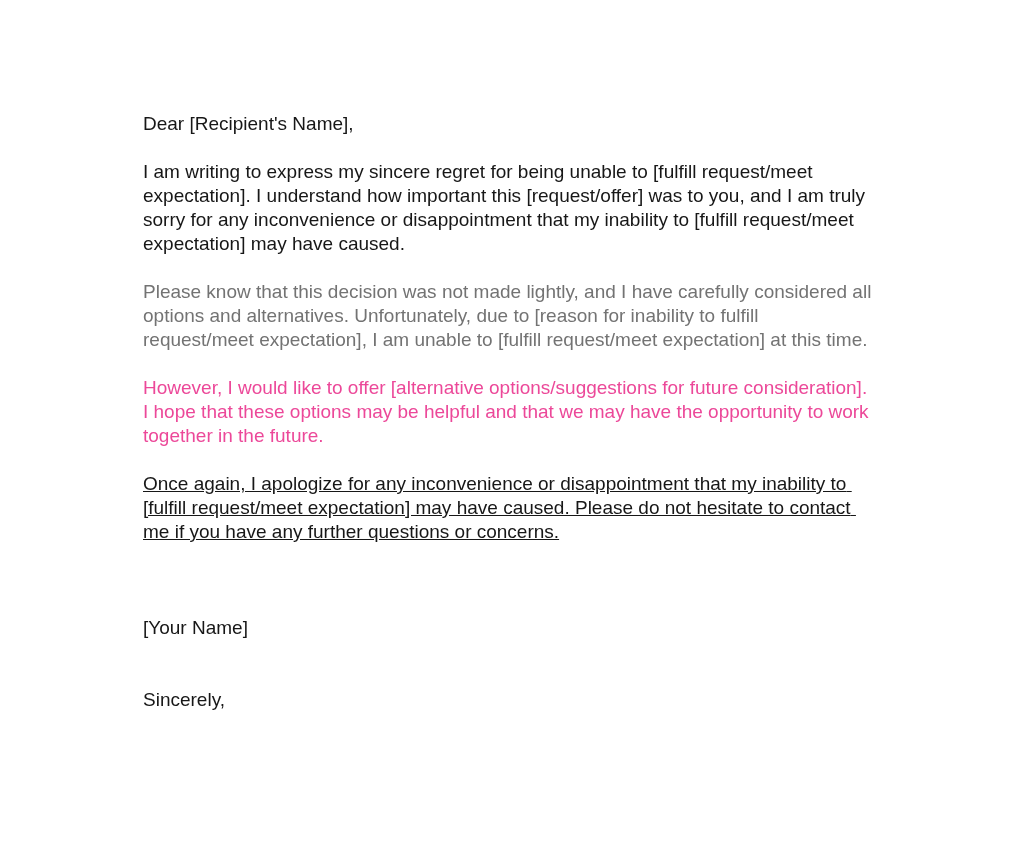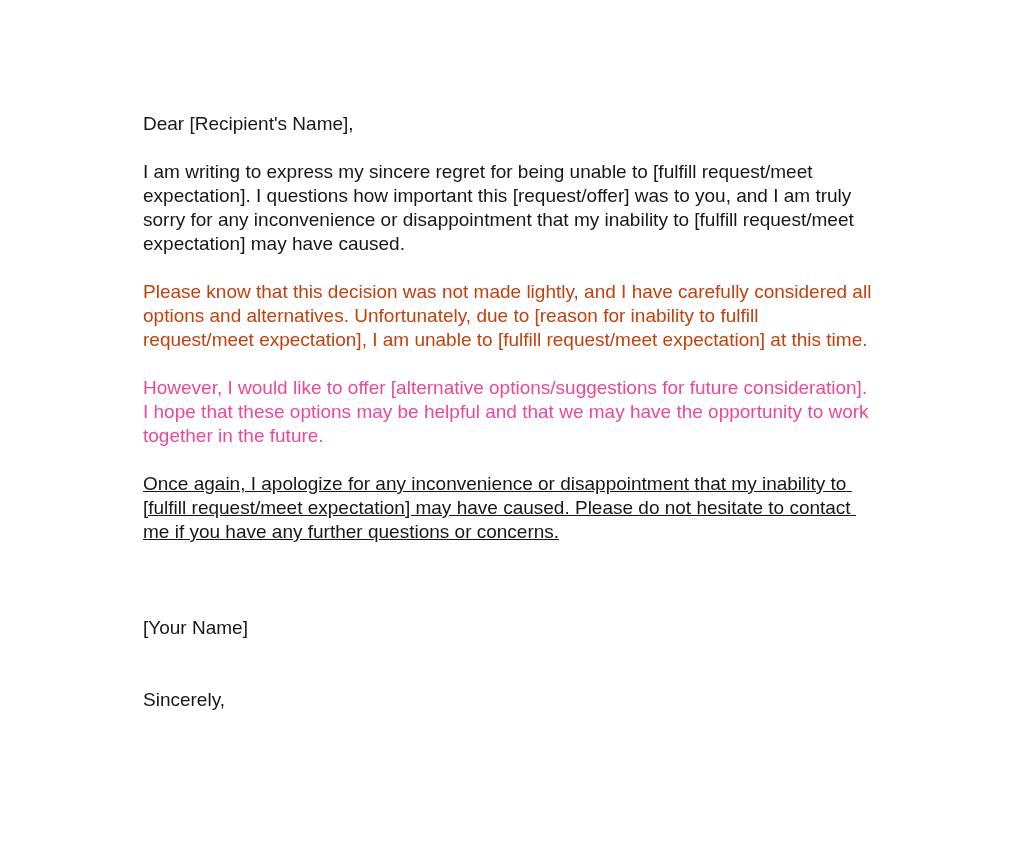--- a/index.html
+++ b/index.html
@@ -50,25 +50,25 @@
 </head>
 <body>
 
 <div id="letter-page" style="background: rgb(255, 255, 255);">
   <div id="letter-body">
 
     <p class="letter-block" style="color: rgb(23, 23, 23);">Dear [Recipient's Name],</p>
 
     <div class="block-gap"></div>
 
-    <p class="letter-block" style="color: rgb(23, 23, 23);">I am writing to express my sincere regret for being unable to [fulfill request/meet expectation]. I questions how important this [request/offer] was to you, and I am truly sorry for any inconvenience or disappointment that my inability to [fulfill request/meet expectation] may have caused.</p>
+    <p class="letter-block" style="color: rgb(23, 23, 23);">I am writing to express my sincere regret for being unable to [fulfill request/meet expectation]. I understand how important this [request/offer] was to you, and I am truly sorry for any inconvenience or disappointment that my inability to [fulfill request/meet expectation] may have caused.</p>
 
     <div class="block-gap"></div>
 
-    <p class="letter-block" style="color: #c2410c;">Please know that this decision was not made lightly, and I have carefully considered all options and alternatives. Unfortunately, due to [reason for inability to fulfill request/meet expectation], I am unable to [fulfill request/meet expectation] at this time.</p>
+    <p class="letter-block" style="color: #737373;">Please know that this decision was not made lightly, and I have carefully considered all options and alternatives. Unfortunately, due to [reason for inability to fulfill request/meet expectation], I am unable to [fulfill request/meet expectation] at this time.</p>
 
     <div class="block-gap"></div>
 
     <p class="letter-block" style="color: #ec4899;">However, I would like to offer [alternative options/suggestions for future consideration]. I hope that these options may be helpful and that we may have the opportunity to work together in the future.</p>
 
     <div class="block-gap"></div>
 
     <p class="letter-block" style="color: rgb(23, 23, 23); text-decoration: underline;">Once again, I apologize for any inconvenience or disappointment that my inability to [fulfill request/meet expectation] may have caused. Please do not hesitate to contact me if you have any further questions or concerns.</p>
 
     <div class="block-gap"></div>

